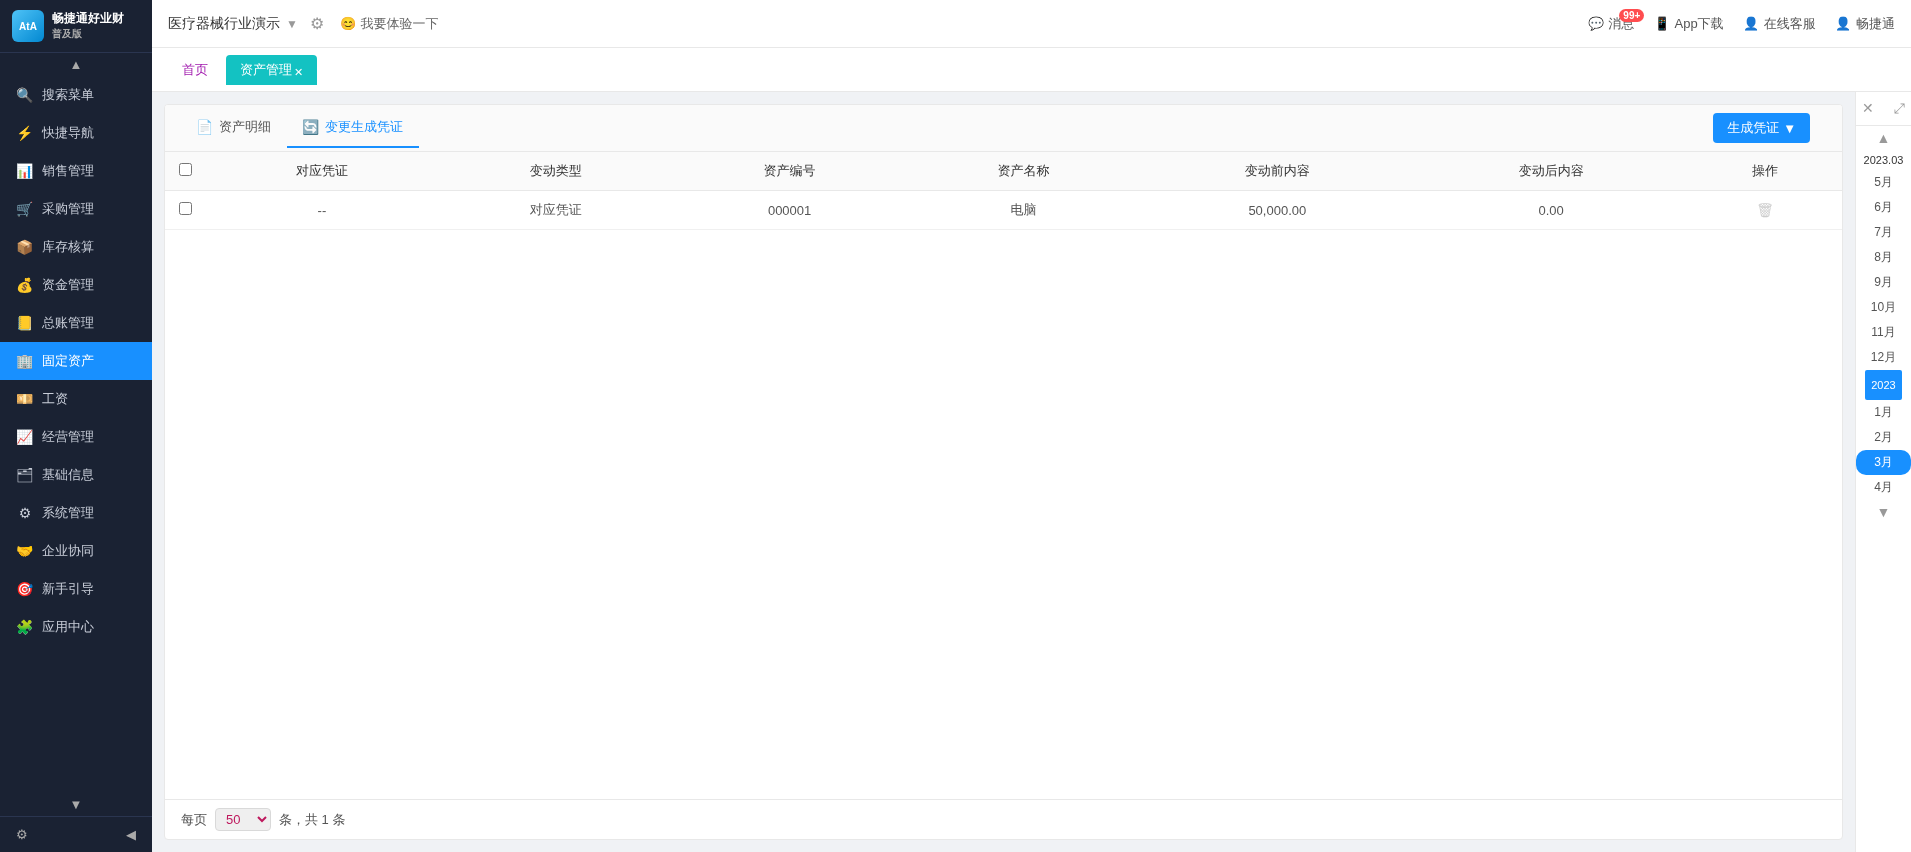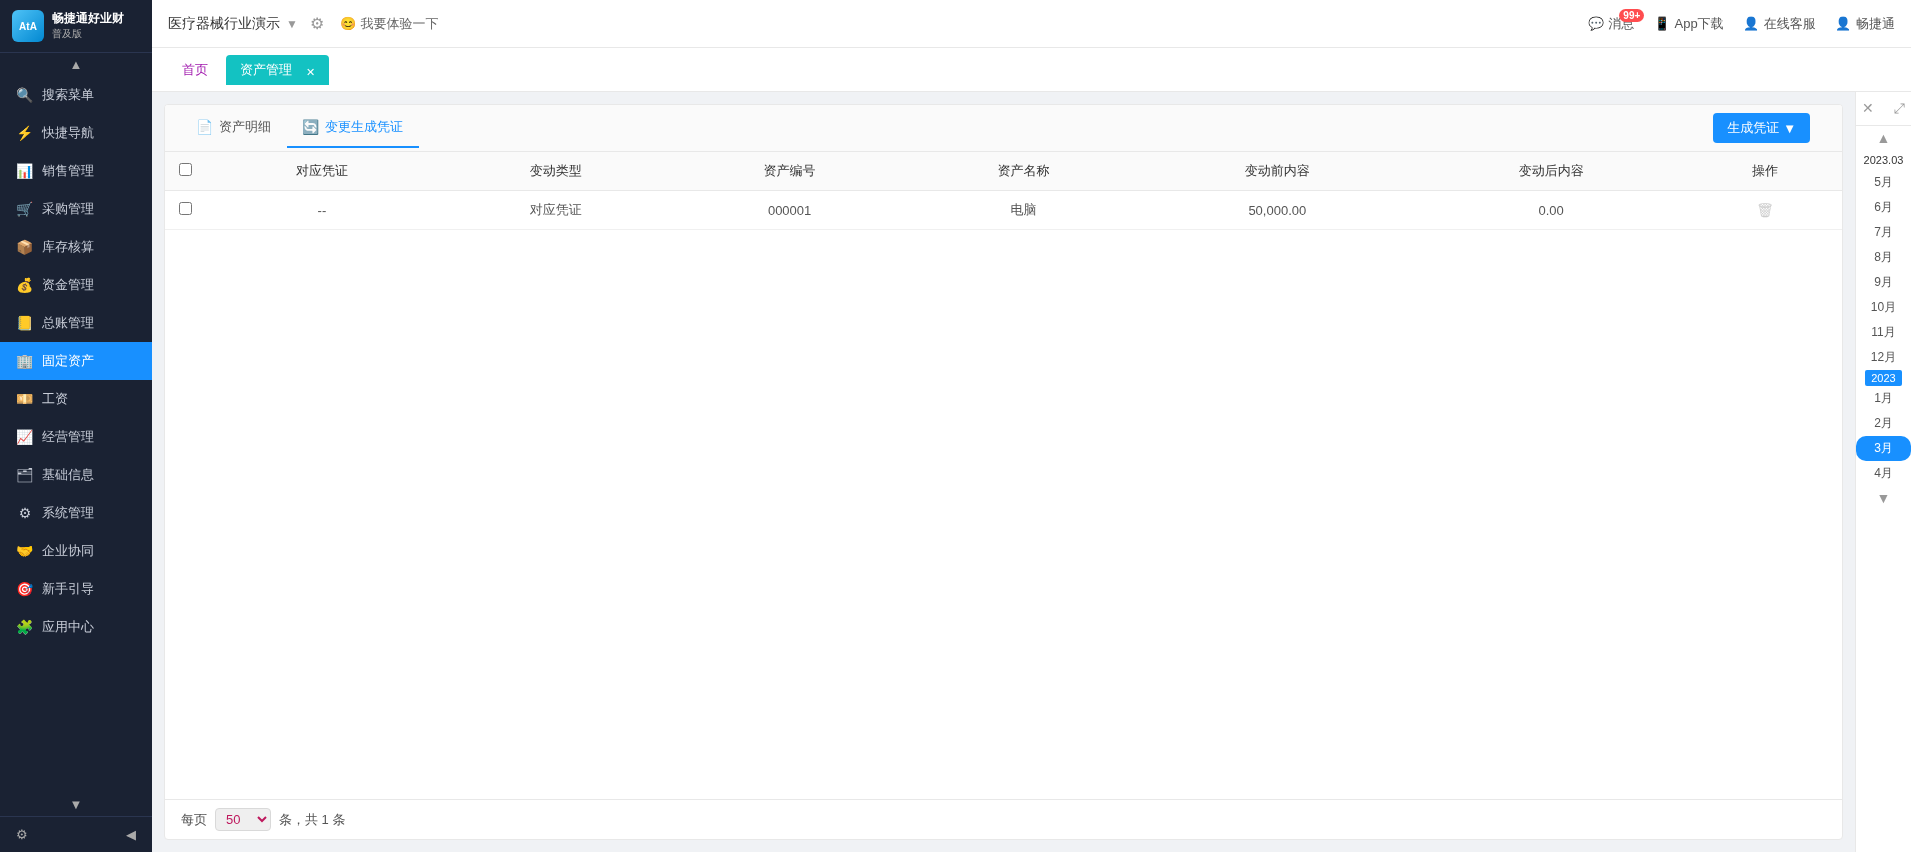--- a/index.html
+++ b/index.html
@@ -32,21 +32,21 @@
       display: flex;
       align-items: center;
       justify-content: center;
       color: white;
       font-size: 10px;
       font-weight: bold;
       margin-right: 8px;
       flex-shrink: 0;
     }
     .sidebar-logo .logo-text { line-height: 1.3; font-size: 12px; }
-    .sidebar-logo .logo-sub { font-size: 10px; color: #aaa; font-weight: normal; }
+    .sidebar-logo .logo-sub { font-size: 10px; color: #aaa; font-weight: bold; }
 
     .sidebar-scroll-up, .sidebar-scroll-down {
       display: flex;
       justify-content: center;
       padding: 4px;
       color: #aaa;
       cursor: pointer;
     }
 
     .sidebar-nav {
@@ -171,21 +171,21 @@
       font-size: 13px;
       color: #555;
       border-radius: 4px 4px 0 0;
     }
     .tab.home { background: transparent; color: #a21caf; }
     .tab.active {
       background: #13c2c2;
       color: #fff;
       display: flex;
       align-items: flex-end;
-      gap: 14px;
+      gap: 2px;
     }
     .tab.active .tab-close { cursor: pointer; font-size: 11px; }
 
     
     .content {
       flex: 1;
       background: #fff;
       margin: 12px;
       border-radius: 4px;
       border: 1px solid #e8e8e8;
@@ -324,21 +324,21 @@
       color: #333;
       padding: 4px 0;
       cursor: pointer;
       writing-mode: horizontal-tb;
       text-align: center;
     }
     .year-label.active-year {
       background: #1890ff;
       color: #fff;
       border-radius: 2px;
-      padding: 2px 6px;
+      padding: 9px 6px;
     }
     .month-item {
       font-size: 12px;
       color: #555;
       padding: 4px 6px;
       cursor: pointer;
       width: 100%;
       text-align: center;
     }
     .month-item.active-month {

